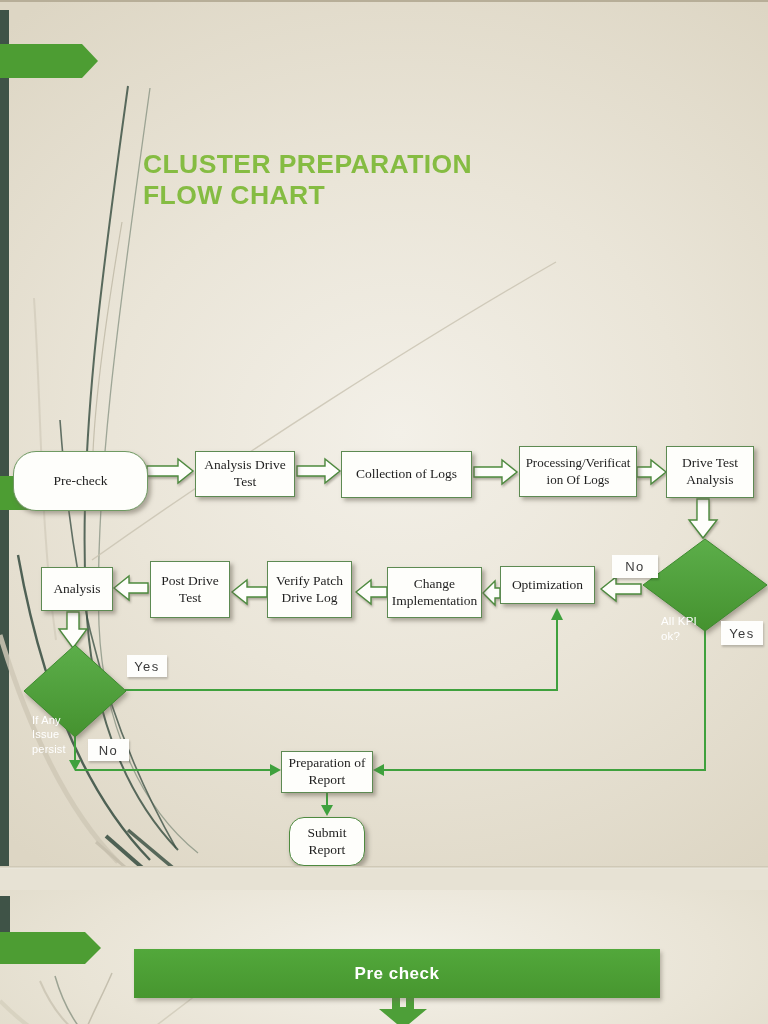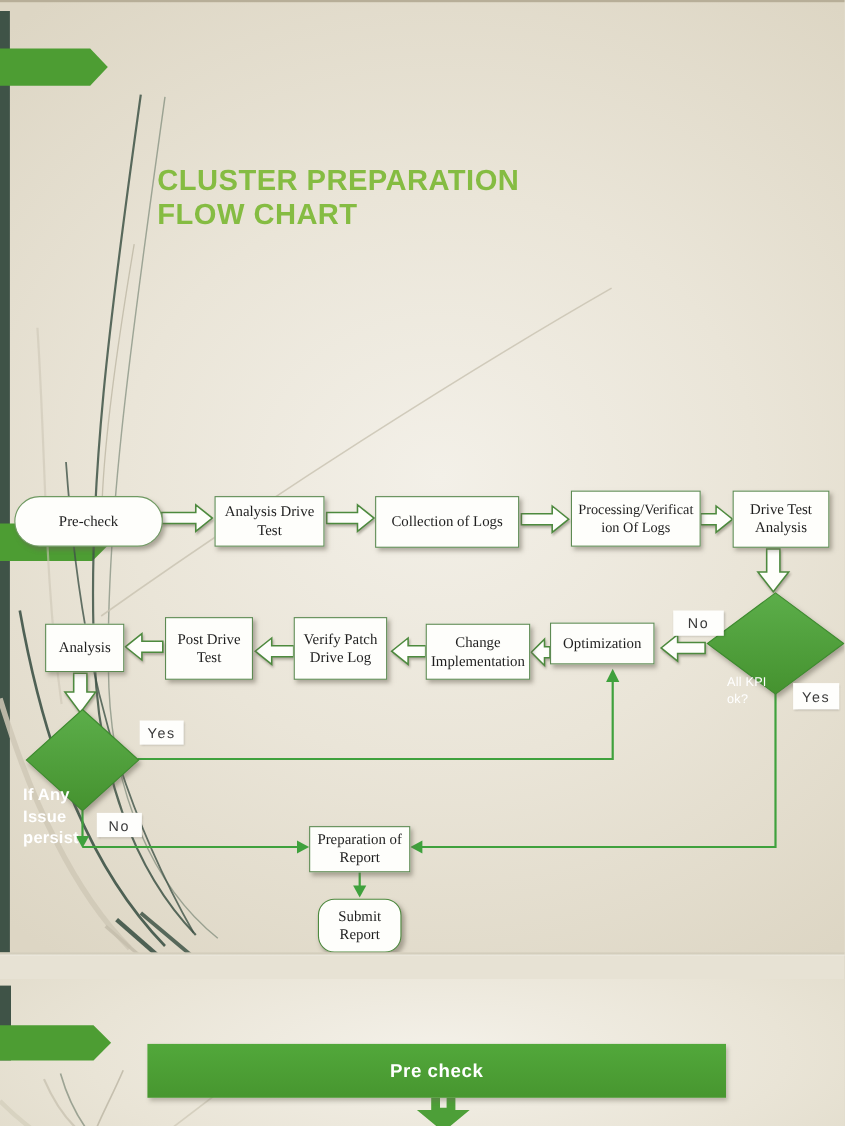--- a/index.html
+++ b/index.html
@@ -101,21 +101,21 @@
 
       <g style="filter:drop-shadow(2px 3px 2.5px rgba(95,90,75,.5));">
         <polygon points="705,539 767,585 705,631 643,585" fill="url(#dgrad)" stroke="#3c8a2e"></polygon>
         <polygon points="75,645 126,691 75,737 24,691" fill="url(#dgrad)" stroke="#3c8a2e"></polygon>
       </g>
     </svg>
 
     <div class="title">CLUSTER PREPARATION
 FLOW CHART</div>
 
-    <div class="fc-box stadium" style="left:13px;top:451px;width:135px;height:46px;text-align:center;">Pre-check</div>
+    <div class="fc-box stadium" style="left:13px;top:451px;width:135px;height:60px;text-align:center;">Pre-check</div>
     <div class="fc-box" style="left:195px;top:451px;width:100px;height:46px;">Analysis Drive Test</div>
     <div class="fc-box" style="left:341px;top:451px;width:131px;height:47px;">Collection of Logs</div>
     <div class="fc-box small" style="left:519px;top:446px;width:118px;height:51px;">Processing/Verificat
 ion Of Logs</div>
     <div class="fc-box" style="left:666px;top:446px;width:88px;height:52px;">Drive Test
 Analysis</div>
     <div class="fc-box" style="left:500px;top:566px;width:95px;height:38px;">Optimization</div>
     <div class="fc-box" style="left:267px;top:561px;width:85px;height:57px;">Verify Patch
 Drive Log</div>
     <div class="fc-box" style="left:387px;top:567px;width:95px;height:51px;">Change
@@ -123,21 +123,21 @@
     <div class="fc-box" style="left:150px;top:561px;width:80px;height:57px;">Post Drive
 Test</div>
     <div class="fc-box" style="left:41px;top:567px;width:72px;height:44px;">Analysis</div>
     <div class="fc-box" style="left:281px;top:751px;width:92px;height:42px;">Preparation of
 Report</div>
     <div class="fc-box rounded" style="left:289px;top:817px;width:76px;height:49px;">Submit
 Report</div>
 
     <div class="fc-dtext" style="left:661px;top:570px;width:90px;font-size:11.5px;">All KPI
 ok?</div>
-    <div class="fc-dtext" style="left:21px;top:669px;width:80px;font-size:15px;font-weight:bold;">If Any
+    <div class="fc-dtext" style="left:32px;top:669px;width:80px;font-size:11px;">If Any
 Issue
 persist</div>
 
     <div class="fc-label" style="left:612px;top:555px;width:46px;height:23px;">No</div>
     <div class="fc-label" style="left:721px;top:621px;width:42px;height:24px;">Yes</div>
     <div class="fc-label" style="left:127px;top:655px;width:40px;height:22px;">Yes</div>
     <div class="fc-label" style="left:88px;top:739px;width:41px;height:22px;">No</div>
 
   </div>
 

